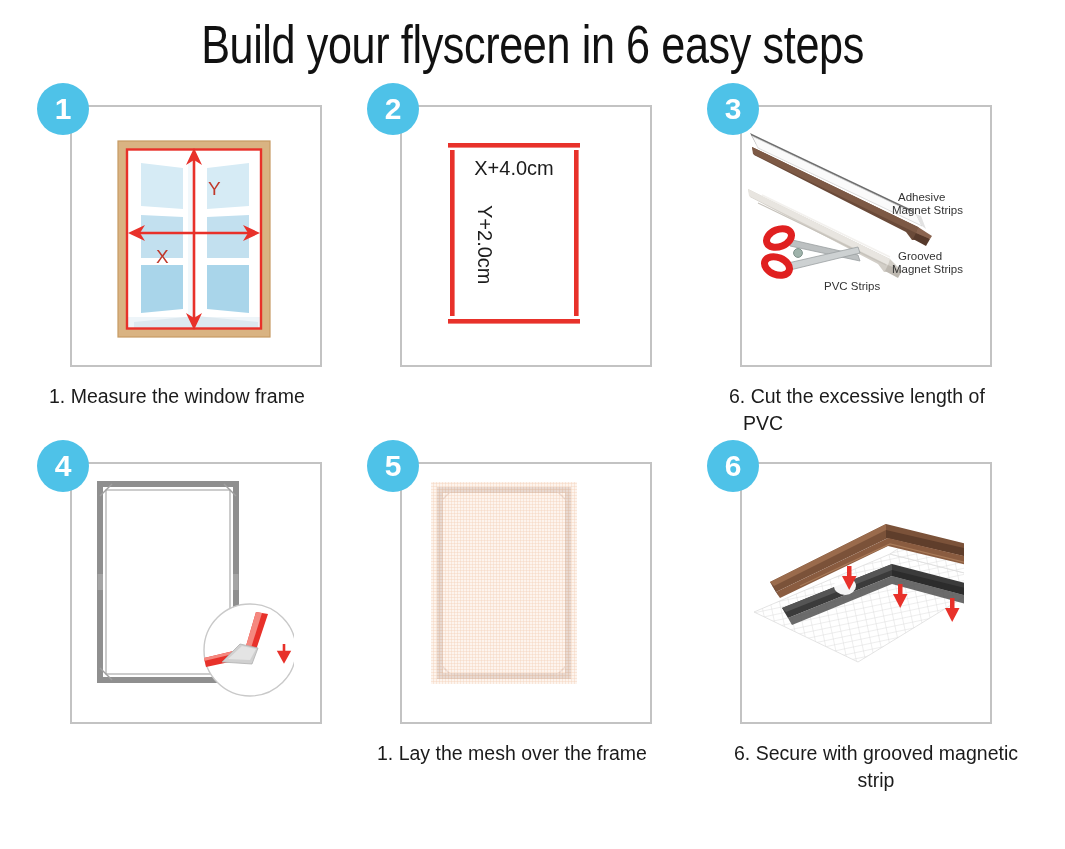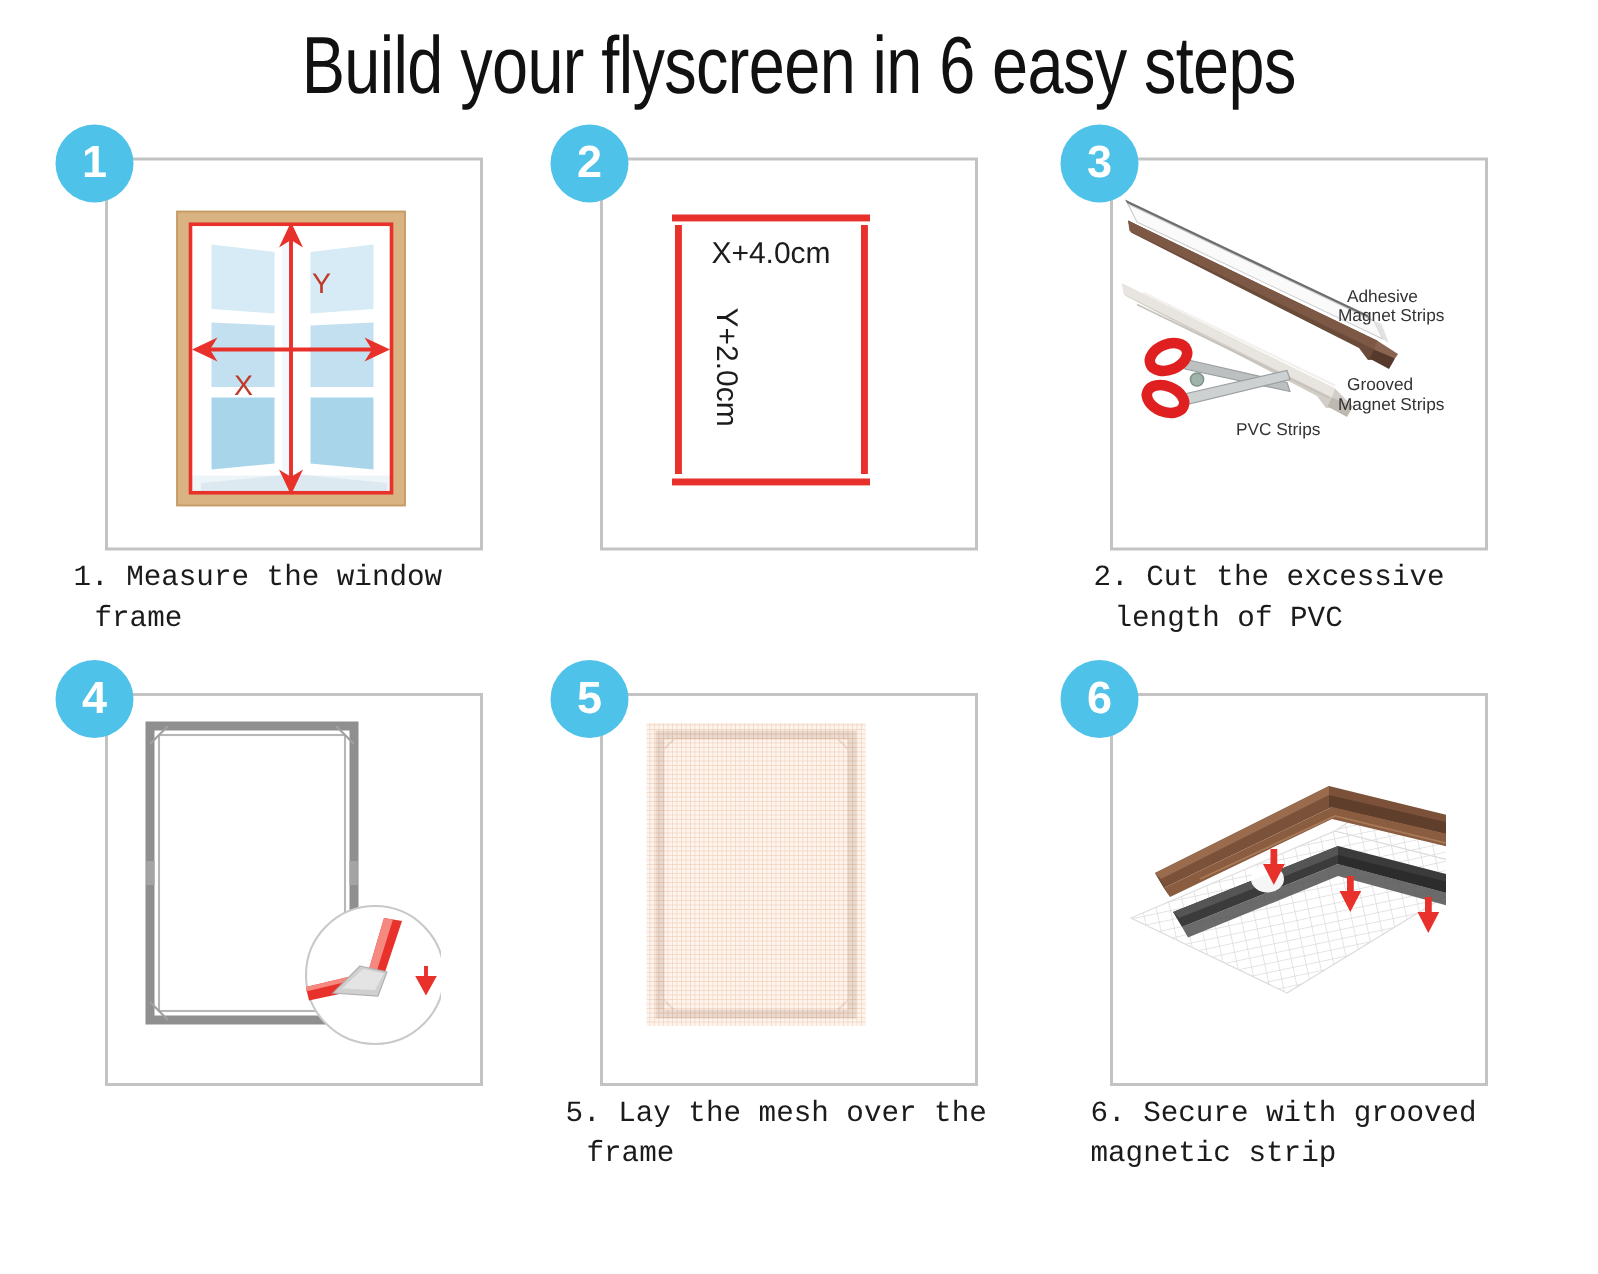--- a/index.html
+++ b/index.html
@@ -63,30 +63,31 @@
     background: #4ec2e8;
     color: #ffffff;
     font-size: 30px;
     font-weight: 700;
     line-height: 52px;
     text-align: center;
     z-index: 6;
     font-family: "Liberation Sans", sans-serif;
   }
   .caption {
-    margin-top: 5px;
+    margin-top: 16px;
     font-size: 19.5px;
     line-height: 27px;
     color: #1b1b1b;
-    font-family: Liberation Mono, monospace;
+    font-family: Liberation Sans, sans-serif;
     padding-left: 36px;
     padding-right: 12px;
     text-indent: -14px;
   }
   .caption.center {
+    text-align: center;
     padding-left: 10px;
     text-indent: 0;
   }
 
   .art {
     position: absolute;
     left: 0; top: 0;
     width: 224px;
     height: 262px;
     overflow: hidden;
@@ -208,21 +209,21 @@
 
         <text x="158" y="96" font-family="Liberation Sans, sans-serif" font-size="11.5" fill="#333333">Adhesive</text>
         <text x="152" y="109" font-family="Liberation Sans, sans-serif" font-size="11.5" fill="#333333">Magnet Strips</text>
         <text x="158" y="155" font-family="Liberation Sans, sans-serif" font-size="11.5" fill="#333333">Grooved</text>
         <text x="152" y="168" font-family="Liberation Sans, sans-serif" font-size="11.5" fill="#333333">Magnet Strips</text>
         <text x="84" y="185" font-family="Liberation Sans, sans-serif" font-size="11.5" fill="#333333">PVC Strips</text>
       </svg>
     </div>
     <div class="badge">3</div>
   </div>
-  <div class="caption">2. Cut the excessive length of PVC</div>
+  <div class="caption">6. Cut the excessive length of PVC</div>
 </div>
 
 <div class="step" id="step-4">
   <div class="panel-wrap">
     <div class="panel-box"></div>
     <div class="art">
       <svg width="252" height="262" viewBox="0 0 252 262" xmlns="http://www.w3.org/2000/svg">
 
         <g>
           <rect x="30" y="22" width="136" height="196" fill="none" stroke="#8f8f8f" stroke-width="6"></rect>
@@ -273,21 +274,21 @@
         <line x1="40" y1="40" x2="52" y2="28" stroke="#a08477" stroke-width="1.4"></line>
         <line x1="156" y1="28" x2="168" y2="40" stroke="#a08477" stroke-width="1.4"></line>
         <line x1="40" y1="202" x2="52" y2="214" stroke="#a08477" stroke-width="1.4"></line>
         <line x1="156" y1="214" x2="168" y2="202" stroke="#a08477" stroke-width="1.4"></line>
 
         <rect x="31" y="20" width="146" height="202" fill="url(#meshPattern)" opacity="0.82"></rect>
       </svg>
     </div>
     <div class="badge">5</div>
   </div>
-  <div class="caption">5. Lay the mesh over the frame</div>
+  <div class="caption">1. Lay the mesh over the frame</div>
 </div>
 
 <div class="step" id="step-6">
   <div class="panel-wrap">
     <div class="panel-box"></div>
     <div class="art">
       <svg width="252" height="262" viewBox="0 0 252 262" xmlns="http://www.w3.org/2000/svg">
         <defs>
           <pattern id="mesh6" width="9" height="6" patternUnits="userSpaceOnUse" patternTransform="rotate(-12)">
             <rect width="9" height="6" fill="#ffffff"></rect>

